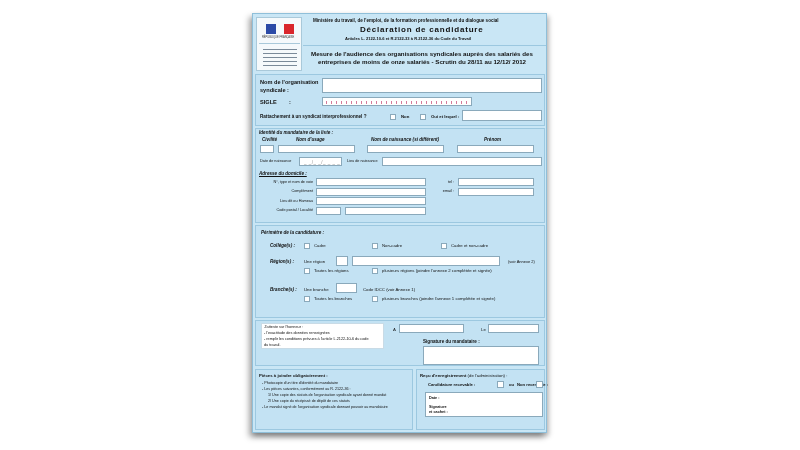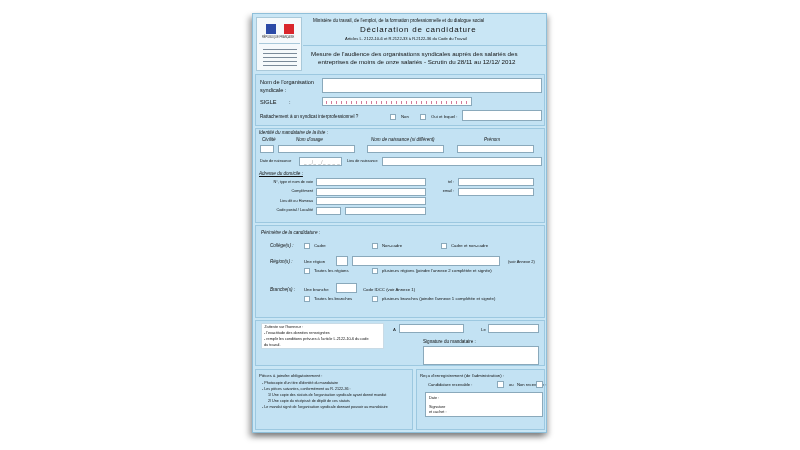--- a/index.html
+++ b/index.html
@@ -9,21 +9,21 @@
   .page {
     position: absolute; left: 252px; top: 13px; width: 295px; height: 420px;
     background: #c9e6f5;
     border: 1px solid #8fbfd9;
     box-shadow: -3px 4px 6px rgba(0,0,0,0.35), 2px 3px 5px rgba(0,0,0,0.25);
   }
   .abs { position: absolute; }
   .box { position: absolute; background: #fff; border: 1px solid #8aa9bb; }
   .panel { position: absolute; border: 1px solid #9cc8e0; background: #c3e2f3; }
   .t { position: absolute; white-space: nowrap; line-height: 1; }
-  .b { font-weight: normal; }
+  .b { font-weight: bold; }
   .i { font-style: italic; }
   .u { text-decoration: underline; }
   .chk { position: absolute; width: 6px; height: 6px; background: #fff; border: 1px solid #8aa9bb; }
 
   
   .logo { position: absolute; left: 3px; top: 3px; width: 46px; height: 54px; background: #f5f9fb; border: 1px solid #a9c9da; }
   .flag-blue { position: absolute; left: 9px; top: 6px; width: 10px; height: 10px; background: #2b4aa6; }
   .flag-red { position: absolute; left: 27px; top: 6px; width: 10px; height: 10px; background: #d9262b; }
   .logo-line { position: absolute; left: 6px; width: 34px; height: 1px; background: #7a8a99; }
   .logo-div { position: absolute; left: 2px; top: 25px; width: 41px; height: 1px; background: #a9c9da; }

